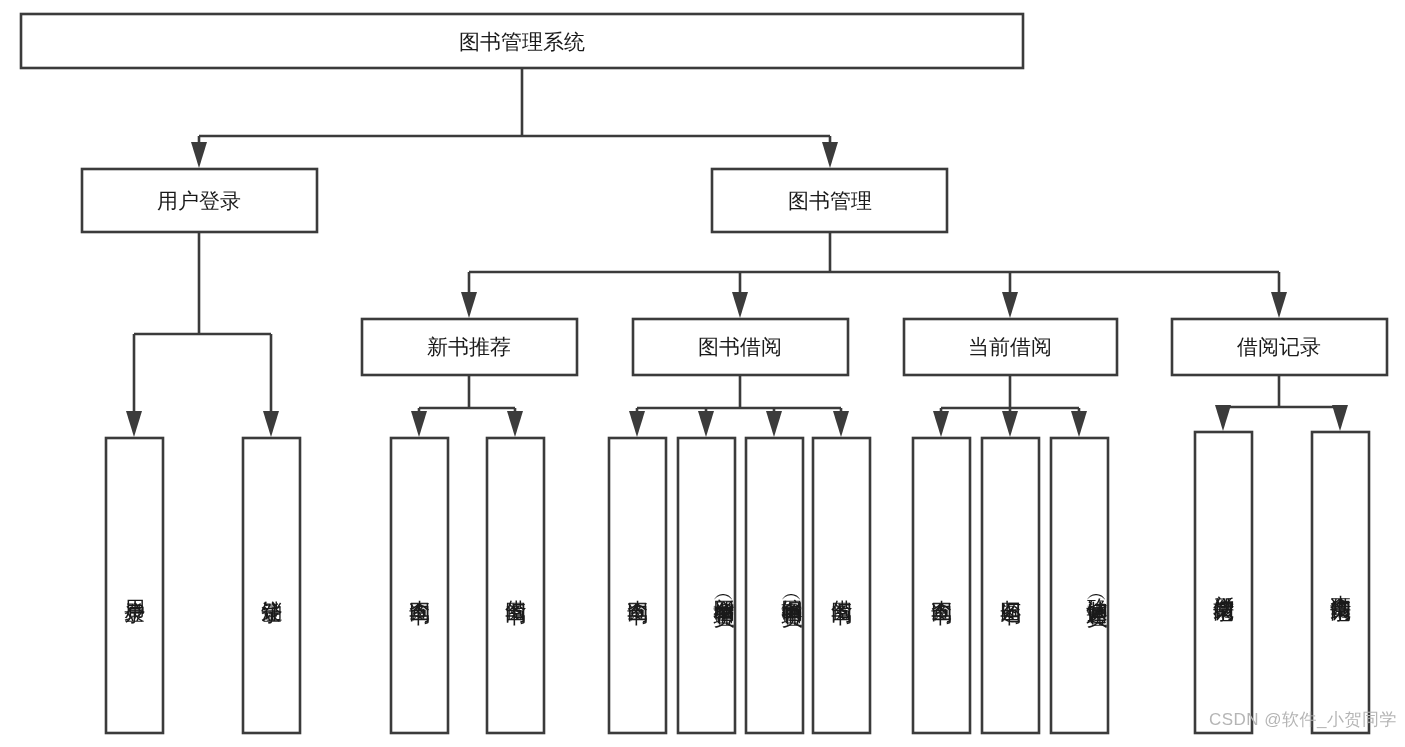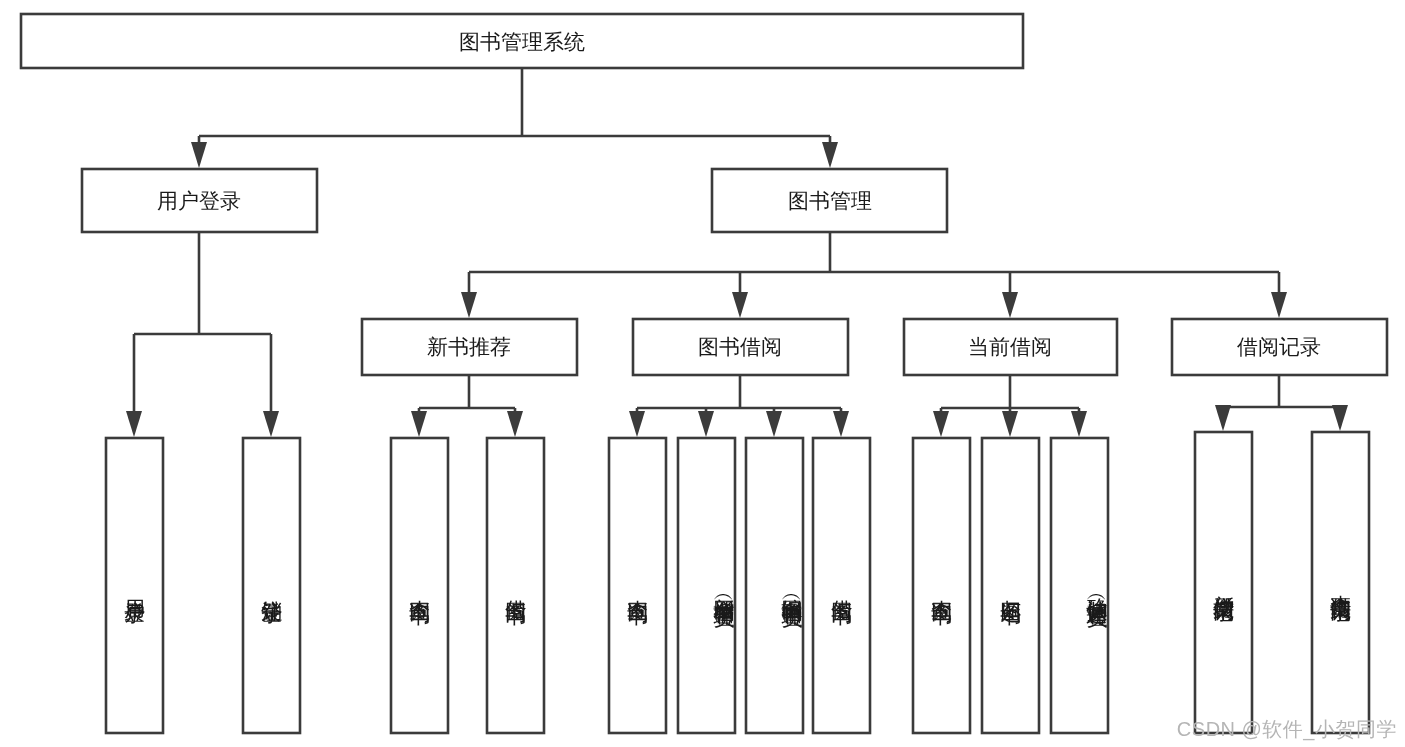--- a/index.html
+++ b/index.html
@@ -62,23 +62,23 @@
     color: #1a1a1a;
     white-space: nowrap;
     pointer-events: none;
   }
   .vertical-label.centered {
     align-items: center;
   }
   .watermark {
     position: absolute;
     right: 8px;
-    bottom: 4px;
-    font-family: "Liberation Sans", "DejaVu Sans", sans-serif;
-    font-size: 20px;
+    bottom: 16px;
+    font-family: "Liberation Sans", "DejaVu Sans", sans-serif;
+    font-size: 17px;
     color: #b5b5b5;
     letter-spacing: 0.5px;
     white-space: nowrap;
   }
 </style>
 </head>
 <body>
 
 <div id="diagram-root">
 

